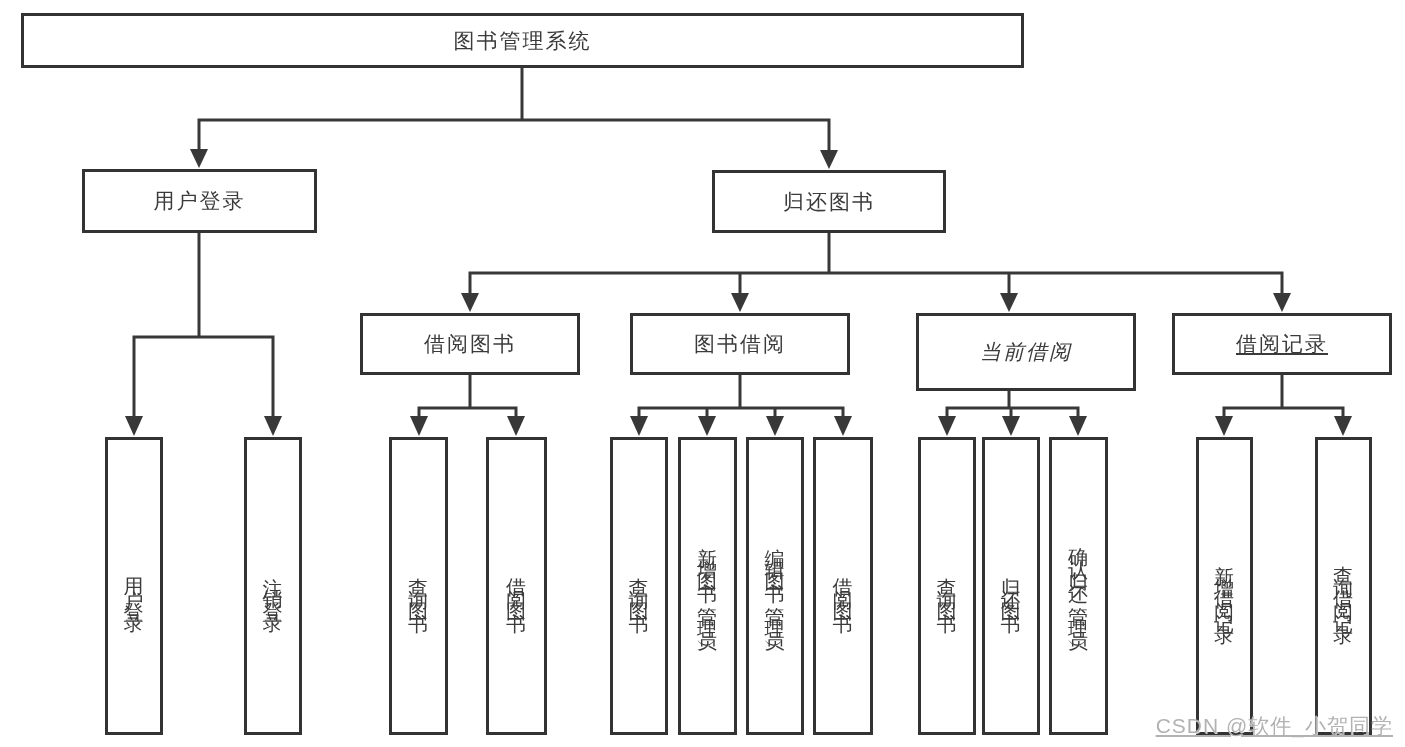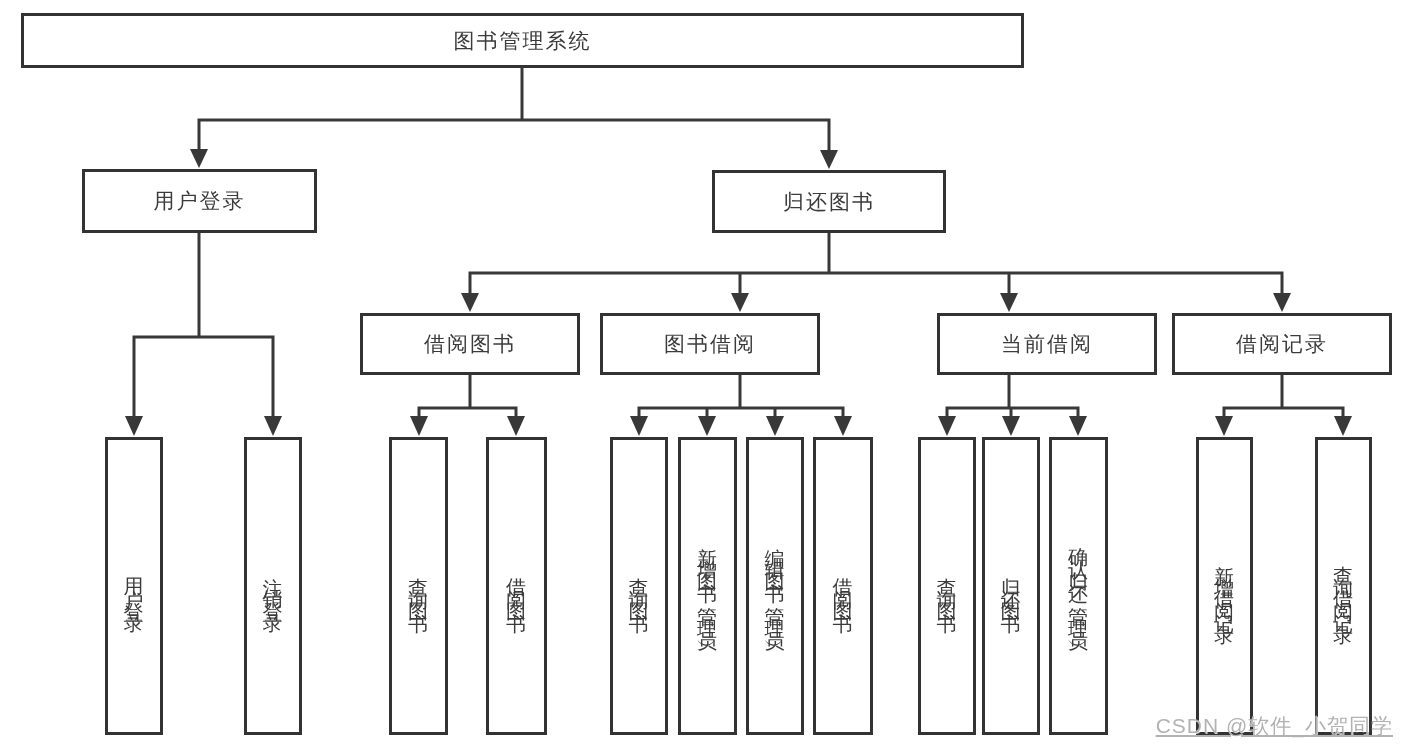--- a/index.html
+++ b/index.html
@@ -120,27 +120,27 @@
   <div class="box box-h" style="left:82px; top:169px; width:235px; height:64px;">
     <span>用户登录</span>
   </div>
   <div class="box box-h" style="left:712px; top:170px; width:234px; height:63px;">
     <span>归还图书</span>
   </div>
 
   <div class="box box-h" style="left:360px; top:313px; width:220px; height:62px;">
     <span>借阅图书</span>
   </div>
-  <div class="box box-h" style="left:600px; top:313px; width:220px; height:62px;">
+  <div class="box box-h" style="left:630px; top:313px; width:220px; height:62px;">
     <span>图书借阅</span>
   </div>
-  <div class="box box-h" style="left:937px; top:313px; width:220px; height:62px;">
+  <div class="box box-h" style="left:916px; top:313px; width:220px; height:78px;font-style:italic;">
     <span>当前借阅</span>
   </div>
-  <div class="box box-h" style="left:1172px; top:313px; width:220px; height:62px;">
+  <div class="box box-h" style="left:1172px; top:313px; width:220px; height:62px;text-decoration:underline;">
     <span>借阅记录</span>
   </div>
 
   <div class="box box-v" style="left:105px; top:437px; width:58px; height:298px;">
     <span>用户登录</span>
   </div>
   <div class="box box-v" style="left:244px; top:437px; width:58px; height:298px;">
     <span>注销登录</span>
   </div>
 

